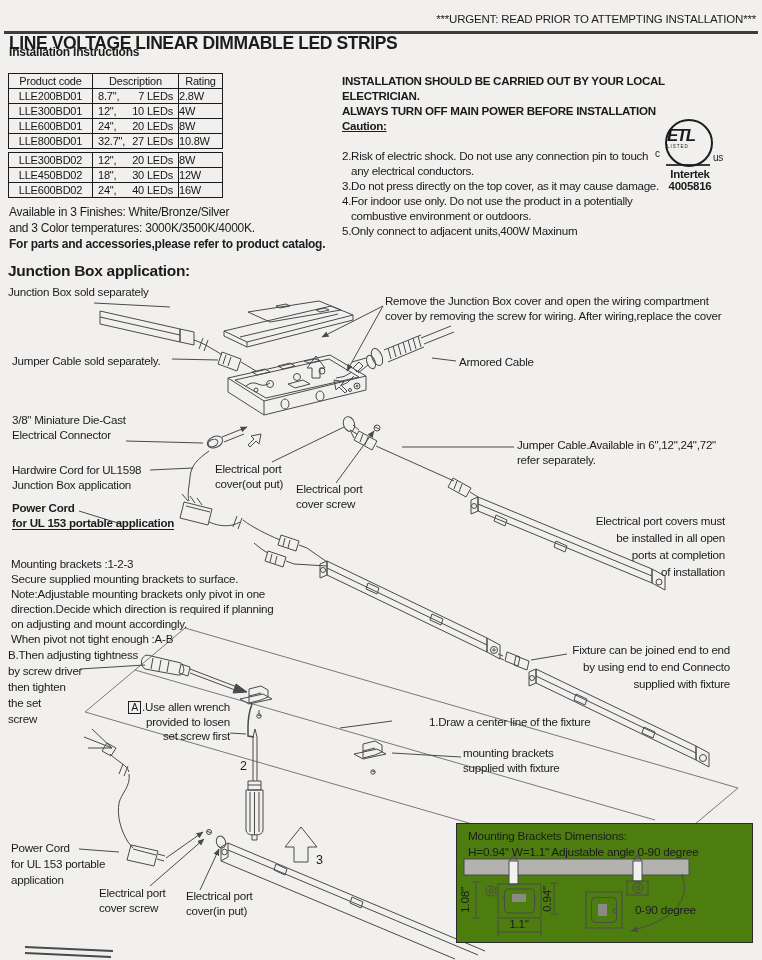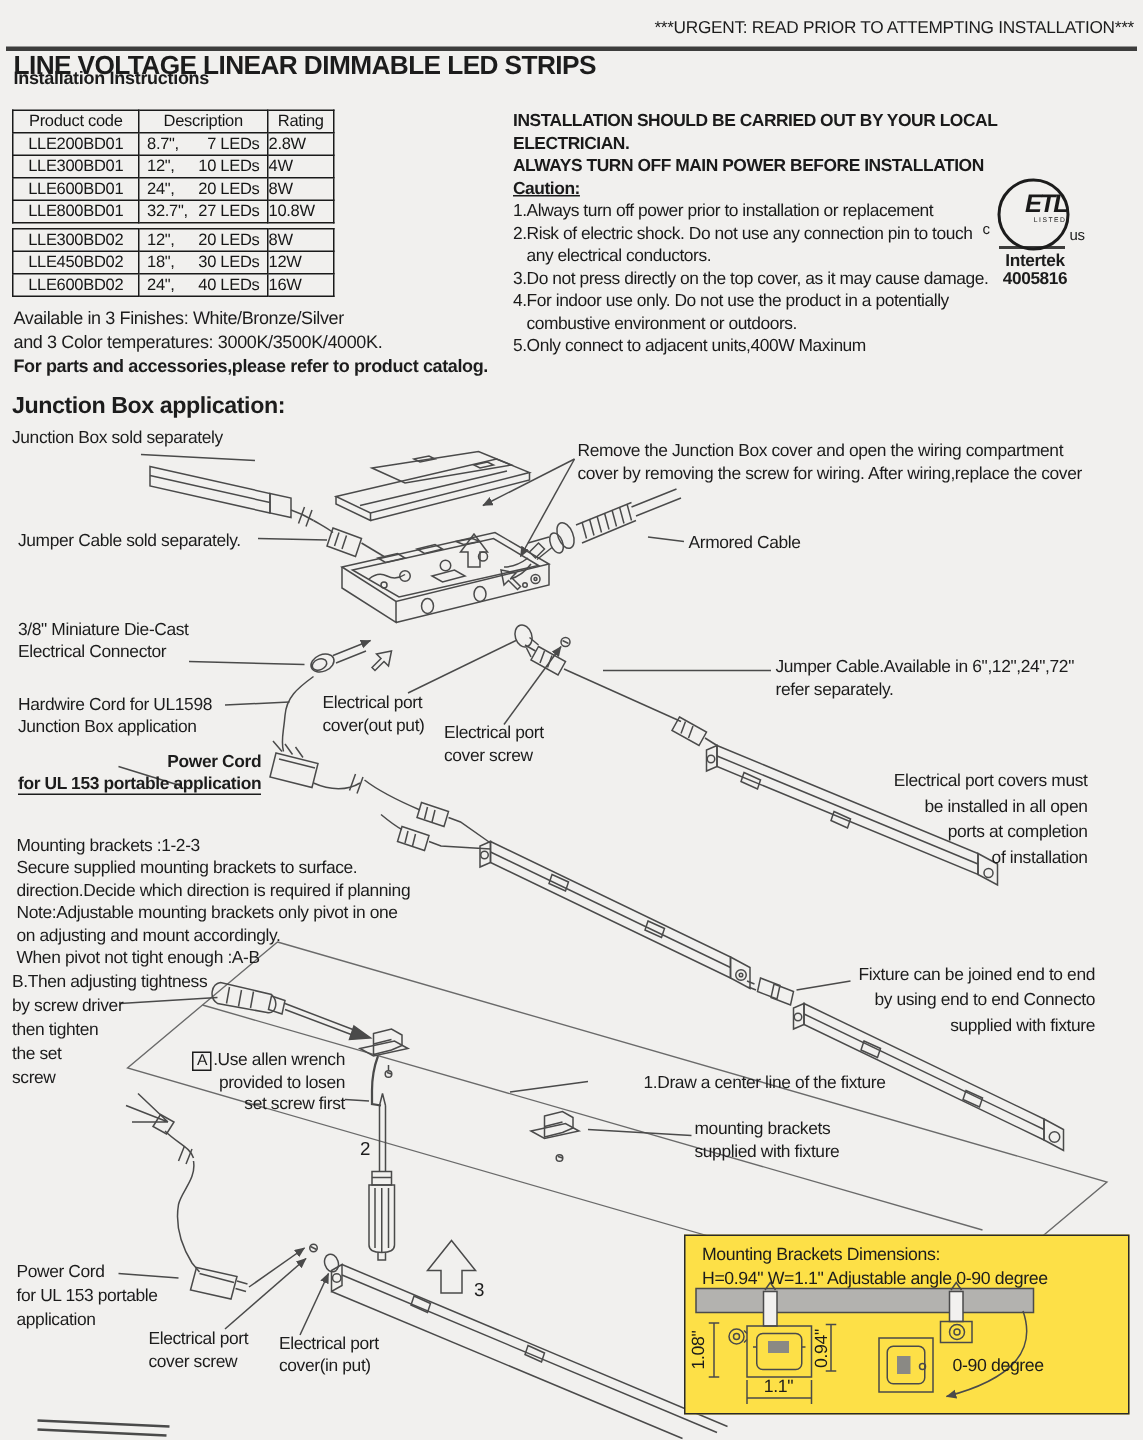--- a/index.html
+++ b/index.html
@@ -1,41 +1,41 @@
 <!DOCTYPE html>
 <html><head>
 <meta charset="utf-8">
 <style>
   html,body{margin:0;padding:0;background:#c8c8c6;}
   .page{position:relative;width:762px;height:960px;background:#f1f0ee;overflow:hidden;
         font-family:"Liberation Sans",sans-serif;color:#1a1a1a;}
   .abs{position:absolute;}
   .lb{position:absolute;font-size:11.6px;letter-spacing:-0.25px;line-height:15px;
       white-space:nowrap;color:#1c1c1c;z-index:3;}
-  .lb.b{font-weight:bold;text-align:right;}
+  .lb.b{font-weight:bold;}
   .rt{text-align:right;}
   .hdr-title{font-size:12px;font-weight:bold;letter-spacing:-0.2px;margin-top:36px;}
   .hdr-urgent{font-size:11.5px;letter-spacing:-0.2px;}
   .hdr-sub{font-size:17.5px;font-weight:bold;letter-spacing:-0.4px;}
   .rule{position:absolute;background:#3d3d3c;}
   .ptable{border-collapse:collapse;table-layout:fixed;font-size:11px;letter-spacing:-0.2px;color:#161616;}
   .ptable td,.ptable th{border:1px solid #1a1a1a;height:14px;padding:0;font-weight:normal;overflow:hidden;}
   .ptable .c{text-align:center;}
   .desc{display:flex;justify-content:space-between;padding:0 5px;}
   .rat{padding-left:6px;}
   .sline{position:absolute;font-size:11.6px;letter-spacing:-0.3px;white-space:nowrap;z-index:3;}
   .sline.b{font-weight:bold;}
   .sline.u{text-decoration:underline;}
   .boxA{display:inline-block;border:1px solid #1c1c1c;padding:0 2px;line-height:11px;font-size:10.5px;margin-right:1px;}
   .uline{border-bottom:1px solid #1c1c1c;padding-bottom:0px;}
   .etl-circ{position:absolute;width:44px;height:44px;border:2.5px solid #1c1c1c;border-radius:50%;
-            text-align:right;z-index:3;}
+            text-align:left;z-index:3;}
   .etl-mark{font-weight:bold;font-style:italic;font-size:17px;letter-spacing:-1.5px;line-height:30px;}
   .etl-listed{font-size:4.5px;letter-spacing:1px;margin-top:-7px;}
-  .dimsbox{position:absolute;left:456px;top:823px;width:295px;height:118px;background:#fde047;
+  .dimsbox{position:absolute;left:456px;top:823px;width:295px;height:118px;background:#4d7c0f;
            border:1.5px solid #2a2a2a;z-index:4;}
   .dimsbox .t{position:absolute;font-size:11.8px;letter-spacing:-0.25px;white-space:nowrap;color:#1c1c1c;z-index:2;}
   .rot{transform:rotate(-90deg);text-align:center;}
   svg{display:block;}
   #diagram{position:absolute;left:0;top:0;z-index:1;}
 </style>
 </head>
 <body>
 
 <div class="page">
@@ -350,21 +350,20 @@
   </div>
 
   <div class="lb" style="left:9px;top:205px;font-size:12px;">Available in 3 Finishes:  White/Bronze/Silver</div>
   <div class="lb" style="left:9px;top:221px;font-size:12px;">and 3 Color temperatures:  3000K/3500K/4000K.</div>
   <div class="lb b" style="left:9px;top:237px;font-size:12px;">For parts and accessories,please refer to product catalog.</div>
 
   <div class="sline b" style="left:342px;top:74px;">INSTALLATION SHOULD BE CARRIED OUT BY YOUR LOCAL</div>
   <div class="sline b" style="left:342px;top:89px;">ELECTRICIAN.</div>
   <div class="sline b" style="left:342px;top:104px;">ALWAYS TURN OFF MAIN POWER BEFORE INSTALLATION</div>
   <div class="sline b u" style="left:342px;top:119px;">Caution:</div>
-  <div class="sline" style="left:342px;top:134px;">1.Always turn off power prior to installation or replacement</div>
   <div class="sline" style="left:342px;top:149px;">2.Risk of electric shock. Do not use any connection pin to touch</div>
   <div class="sline" style="left:351px;top:164px;">any electrical conductors.</div>
   <div class="sline" style="left:342px;top:179px;">3.Do not press directly on the top cover, as it may cause damage.</div>
   <div class="sline" style="left:342px;top:194px;">4.For indoor use only. Do not use the product in a potentially</div>
   <div class="sline" style="left:351px;top:209px;">combustive environment or outdoors.</div>
   <div class="sline" style="left:342px;top:224px;">5.Only connect to adjacent units,400W Maxinum</div>
 
   <div class="etl-circ" style="left:665px;top:119px;">
     <div class="etl-mark">ETL</div>
     <div class="etl-listed">LISTED</div>
@@ -410,22 +409,22 @@
   </div>
   <div class="lb rt" style="left:575px;top:512px;width:150px;line-height:17px;">
     <div>Electrical port covers must</div>
     <div>be installed in all open</div>
     <div>ports at completion</div>
     <div>of installation</div>
   </div>
   <div class="lb" style="left:11px;top:556px;">
     <div>Mounting brackets :1-2-3</div>
     <div>Secure supplied mounting brackets to surface.</div>
+    <div>Note:Adjustable mounting brackets only pivot in one</div>
     <div>direction.Decide which direction is required if planning</div>
-    <div>Note:Adjustable mounting brackets only pivot in one</div>
     <div>on adjusting and mount accordingly.</div>
     <div>When pivot not tight enough :A-B</div>
   </div>
   <div class="lb rt" style="left:118px;top:700px;width:112px;line-height:14.5px;">
     <div><span class="boxA">A</span><span>.Use allen wrench</span></div>
     <div>provided to losen</div>
     <div>set screw first</div>
   </div>
   <div class="lb" style="left:8px;top:647px;line-height:16px;">
     <div>B.Then adjusting tightness</div>

